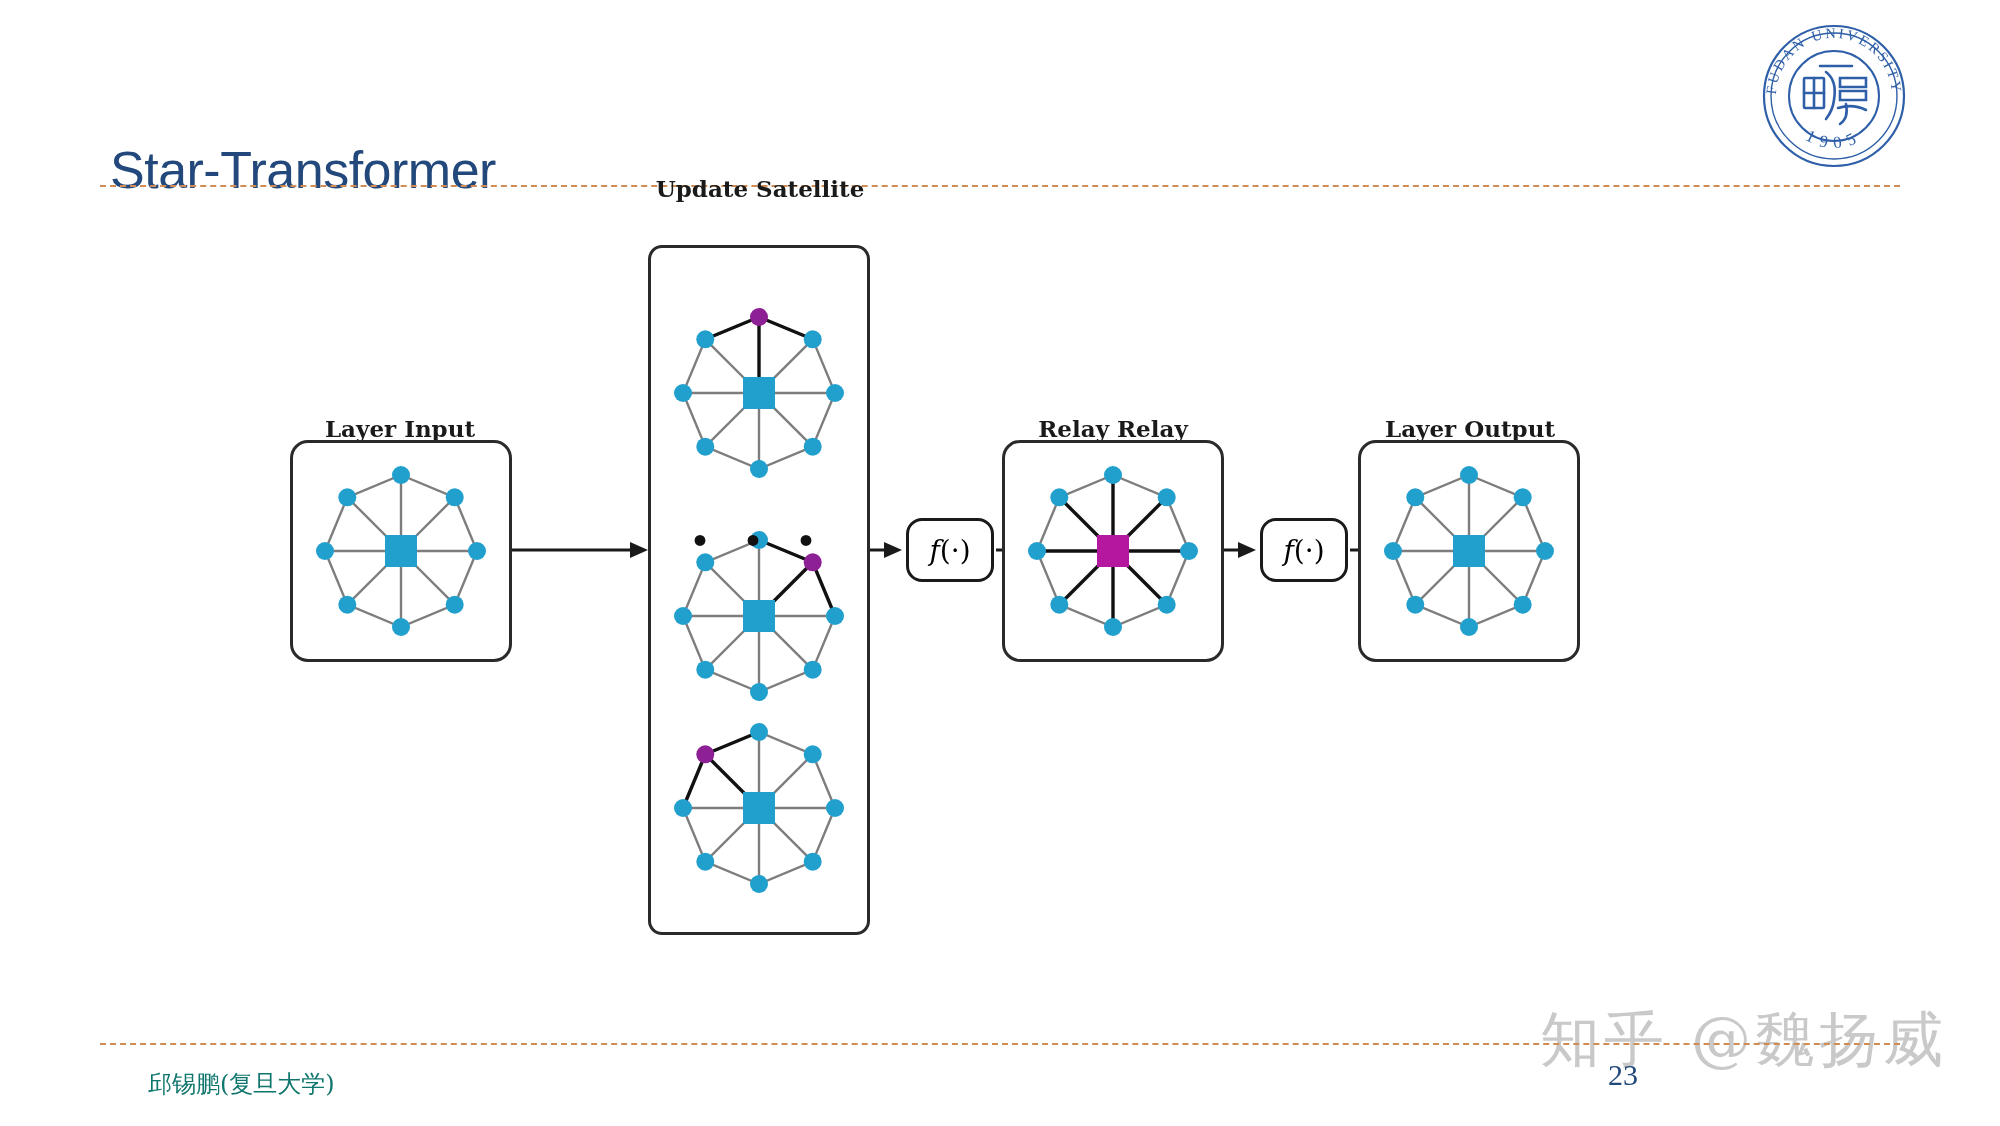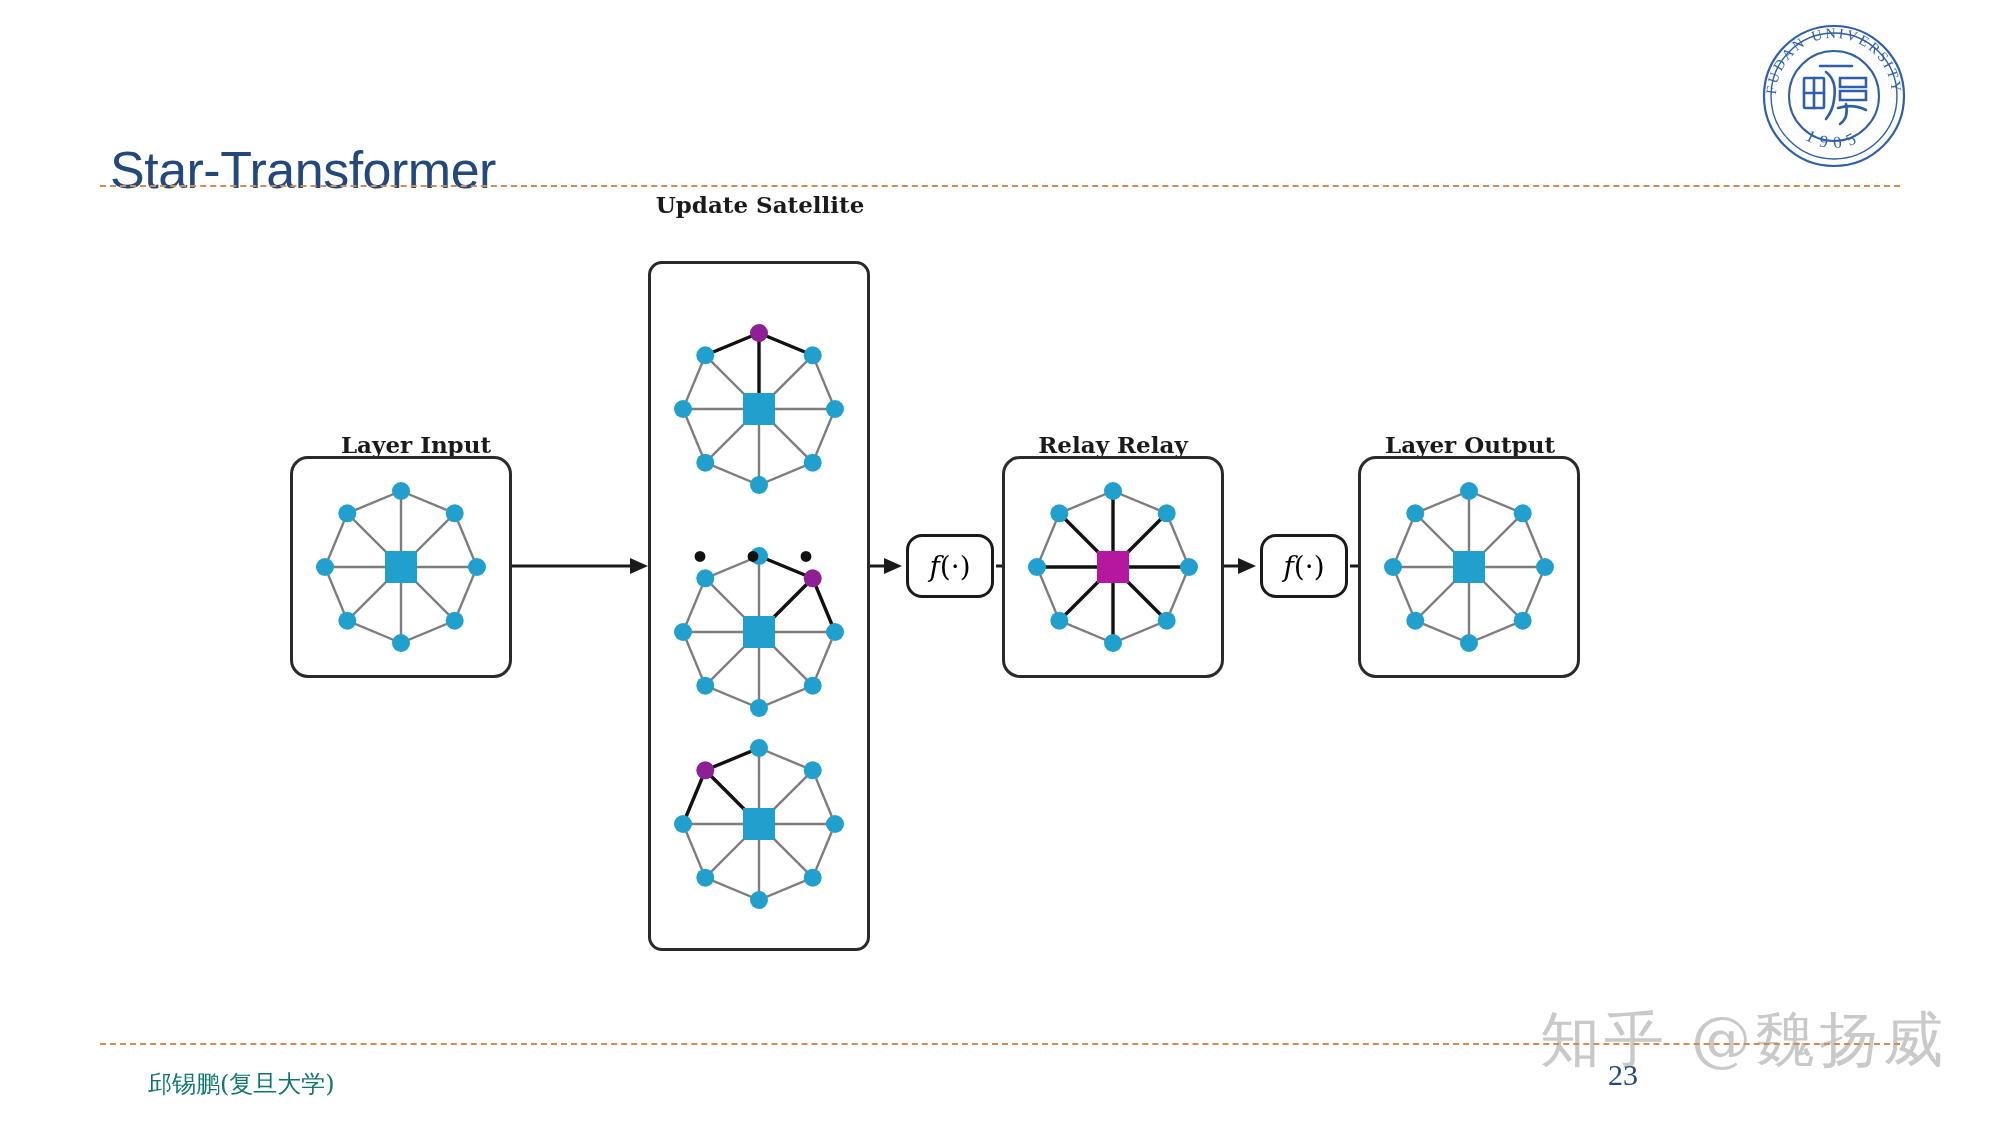--- a/index.html
+++ b/index.html
@@ -77,21 +77,21 @@
     font-family: "DejaVu Serif", serif;
     white-space: nowrap;
     letter-spacing: 4px;
     user-select: none;
   }
 
   
   #figure {
     position: absolute;
     left: 0;
-    top: 206px;
+    top: 190px;
     width: 2000px;
     height: 800px;
   }
   .fig-label {
     position: absolute;
     font-family: "DejaVu Serif", serif;
     font-weight: bold;
     font-size: 23px;
     color: #1a1a1a;
     white-space: nowrap;
@@ -167,21 +167,21 @@
         <path d="M 86 82 c 2 10 0 16 -6 20"></path>
         <line x1="60" y1="44" x2="92" y2="44"></line>
       </g>
     </svg>
   </div>
 
   <div id="figure">
 
     <div class="fig-label" style="left:760px; top:-15px;">Update Satellite</div>
 
-    <div class="fig-label" style="left:400px; top:225px;margin-left:16px;">Layer Input</div>
+    <div class="fig-label" style="left:400px; top:225px;">Layer Input</div>
     <div class="fig-label" style="left:1113px; top:225px;">Relay Relay</div>
     <div class="fig-label" style="left:1470px; top:225px;">Layer Output</div>
 
     <div class="panel-box" style="left:290px; top:250px; width:222px; height:222px;">
       <svg class="graph" width="216" height="216" viewBox="0 0 216 216">
         <g class="ring" stroke="#7d7d7d" stroke-width="2.4" fill="none">
           <polygon points="108,32 161.7,54.3 184,108 161.7,161.7 108,184 54.3,161.7 32,108 54.3,54.3"></polygon>
         </g>
         <g class="spokes" stroke="#7d7d7d" stroke-width="2.4">
           <line x1="108" y1="108" x2="108" y2="32"></line>

